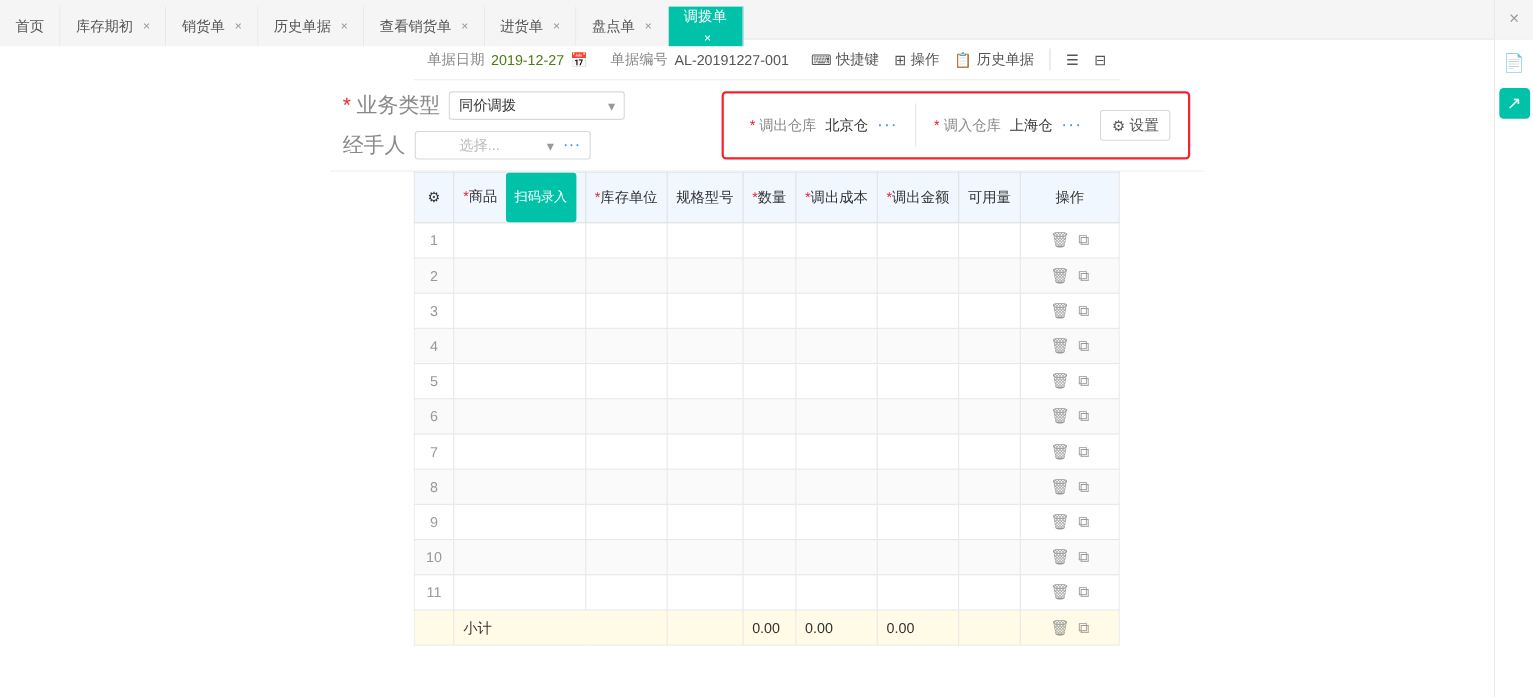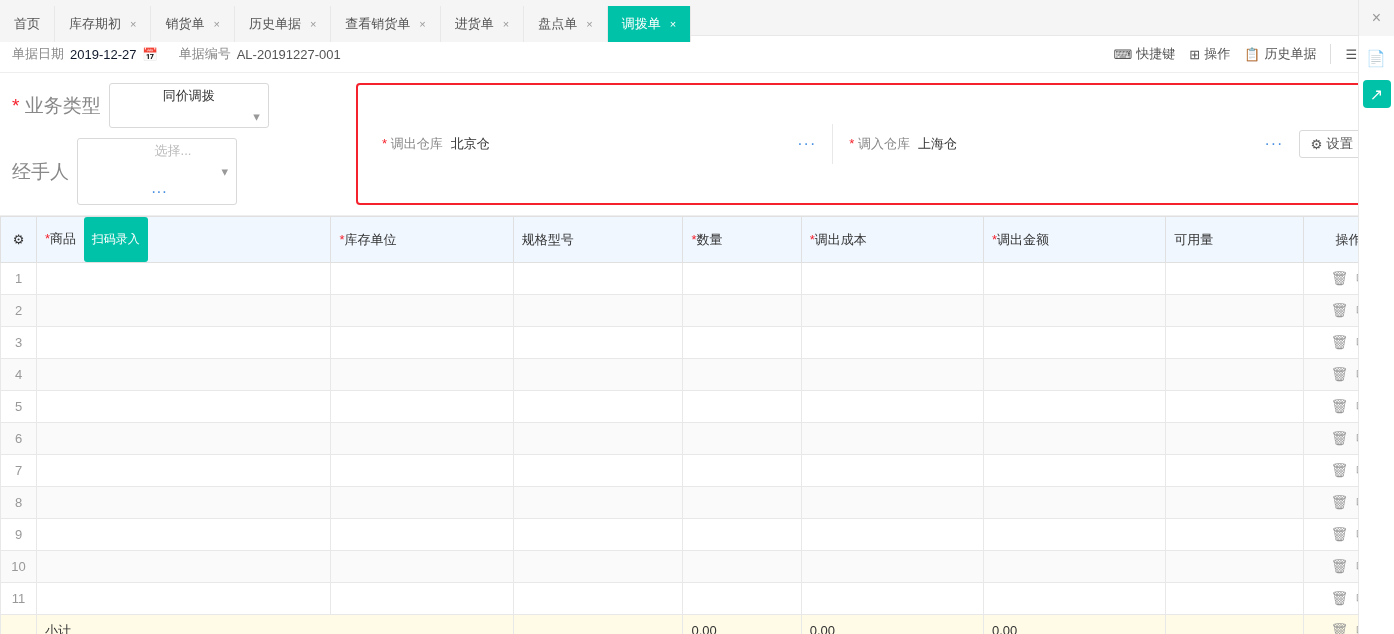--- a/index.html
+++ b/index.html
@@ -24,20 +24,21 @@
       color: #555;
       cursor: pointer;
       white-space: nowrap;
       border-right: 1px solid #e8e8e8;
       background: #f5f5f5;
       gap: 5px;
     }
     .tab-item.active {
       background: #00c2a8;
       color: #fff;
+      flex-direction: column;
     }
     .tab-item .close-icon {
       font-size: 11px;
       color: #999;
       margin-left: 4px;
       cursor: pointer;
     }
     .tab-item.active .close-icon {
       color: #fff;
     }
@@ -119,21 +120,20 @@
     }
     .field-select {
       display: flex;
       align-items: center;
       gap: 4px;
       border: 1px solid #d9d9d9;
       border-radius: 3px;
       padding: 3px 8px;
       min-width: 160px;
       cursor: pointer;
-      flex-direction: column;
     }
     .field-select .arrow {
       margin-left: auto;
       color: #999;
     }
 
     
     .warehouse-box {
       flex: 1;
       border: 2px solid #f5222d;
@@ -287,31 +287,32 @@
     }
     .sidebar-icon-btn.green {
       background: #00c2a8;
       color: #fff;
     }
 
     .main-content {
       display: flex;
       flex-direction: column;
       height: calc(100vh - 36px);
+      align-items: center;
     }
 
     
     .table-scroll {
       overflow-x: auto;
       overflow-y: auto;
       max-height: 450px;
     }
 
     .toolbar-date {
-      color: #0f172a;
+      color: #4d7c0f;
     }
   </style>
 </head>
 <body>
 
 <div class="tabs-bar">
   <div class="tab-item">
     <span>首页</span>
   </div>
   <div class="tab-item">

